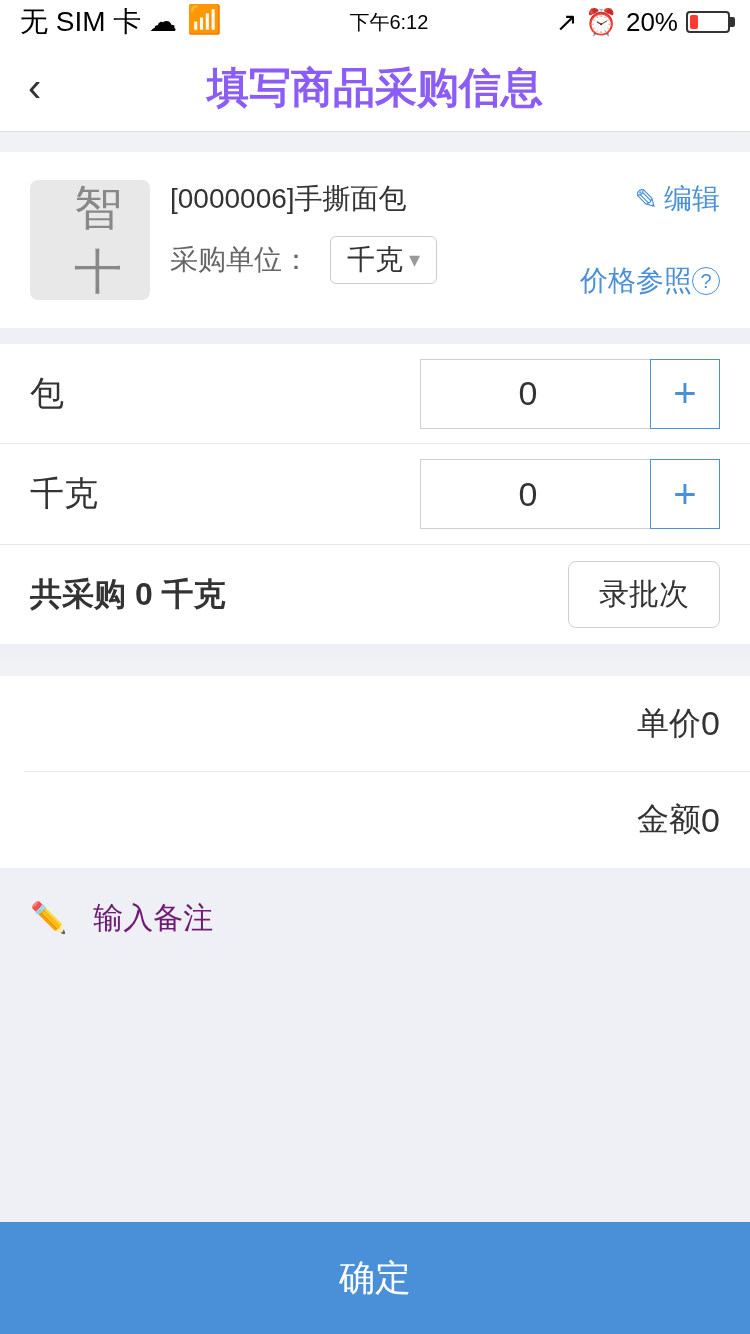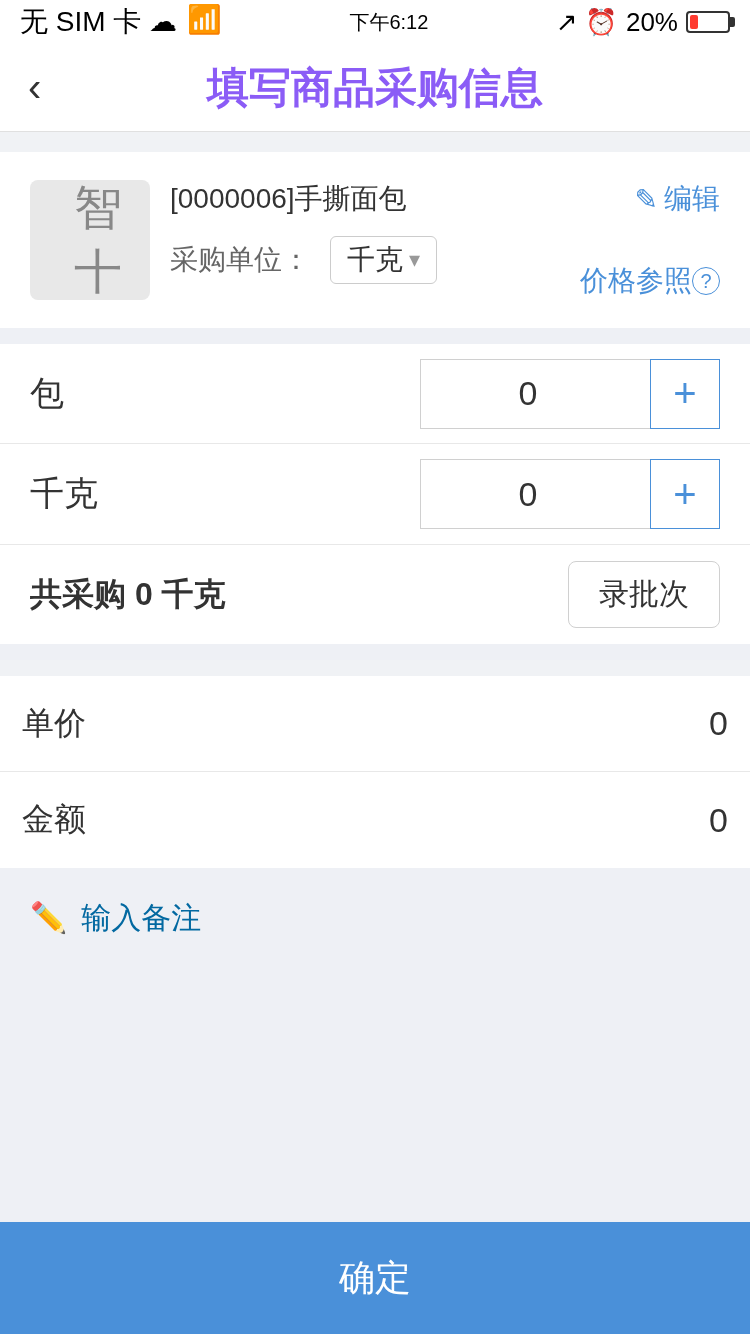--- a/index.html
+++ b/index.html
@@ -243,24 +243,25 @@
     }
 
     
     .price-section {
       background: #fff;
       margin-top: 16px;
     }
     .price-row {
       display: flex;
       align-items: center;
-      justify-content: space-between;
-      padding: 0 22px;
+      justify-content: flex-end;
+      padding: 0 30px;
       height: 96px;
       border-bottom: 1px solid #e8e8e8;
+      margin-left: 24px;
     }
     .price-row:last-child {
       border-bottom: none;
     }
     .price-label {
       font-size: 32px;
       color: #333;
     }
     .price-value {
       font-size: 34px;
@@ -277,21 +278,22 @@
       align-items: flex-start;
       gap: 14px;
     }
     .remark-icon {
       font-size: 30px;
       color: #aaa;
       margin-top: 2px;
     }
     .remark-placeholder {
       font-size: 30px;
-      color: #0369a1;
+      color: #701a75;
+      margin-left: 12px;
     }
 
     
     .content-area {
       min-height: 340px;
       background: #eef0f5;
     }
 
     
     .confirm-btn {

